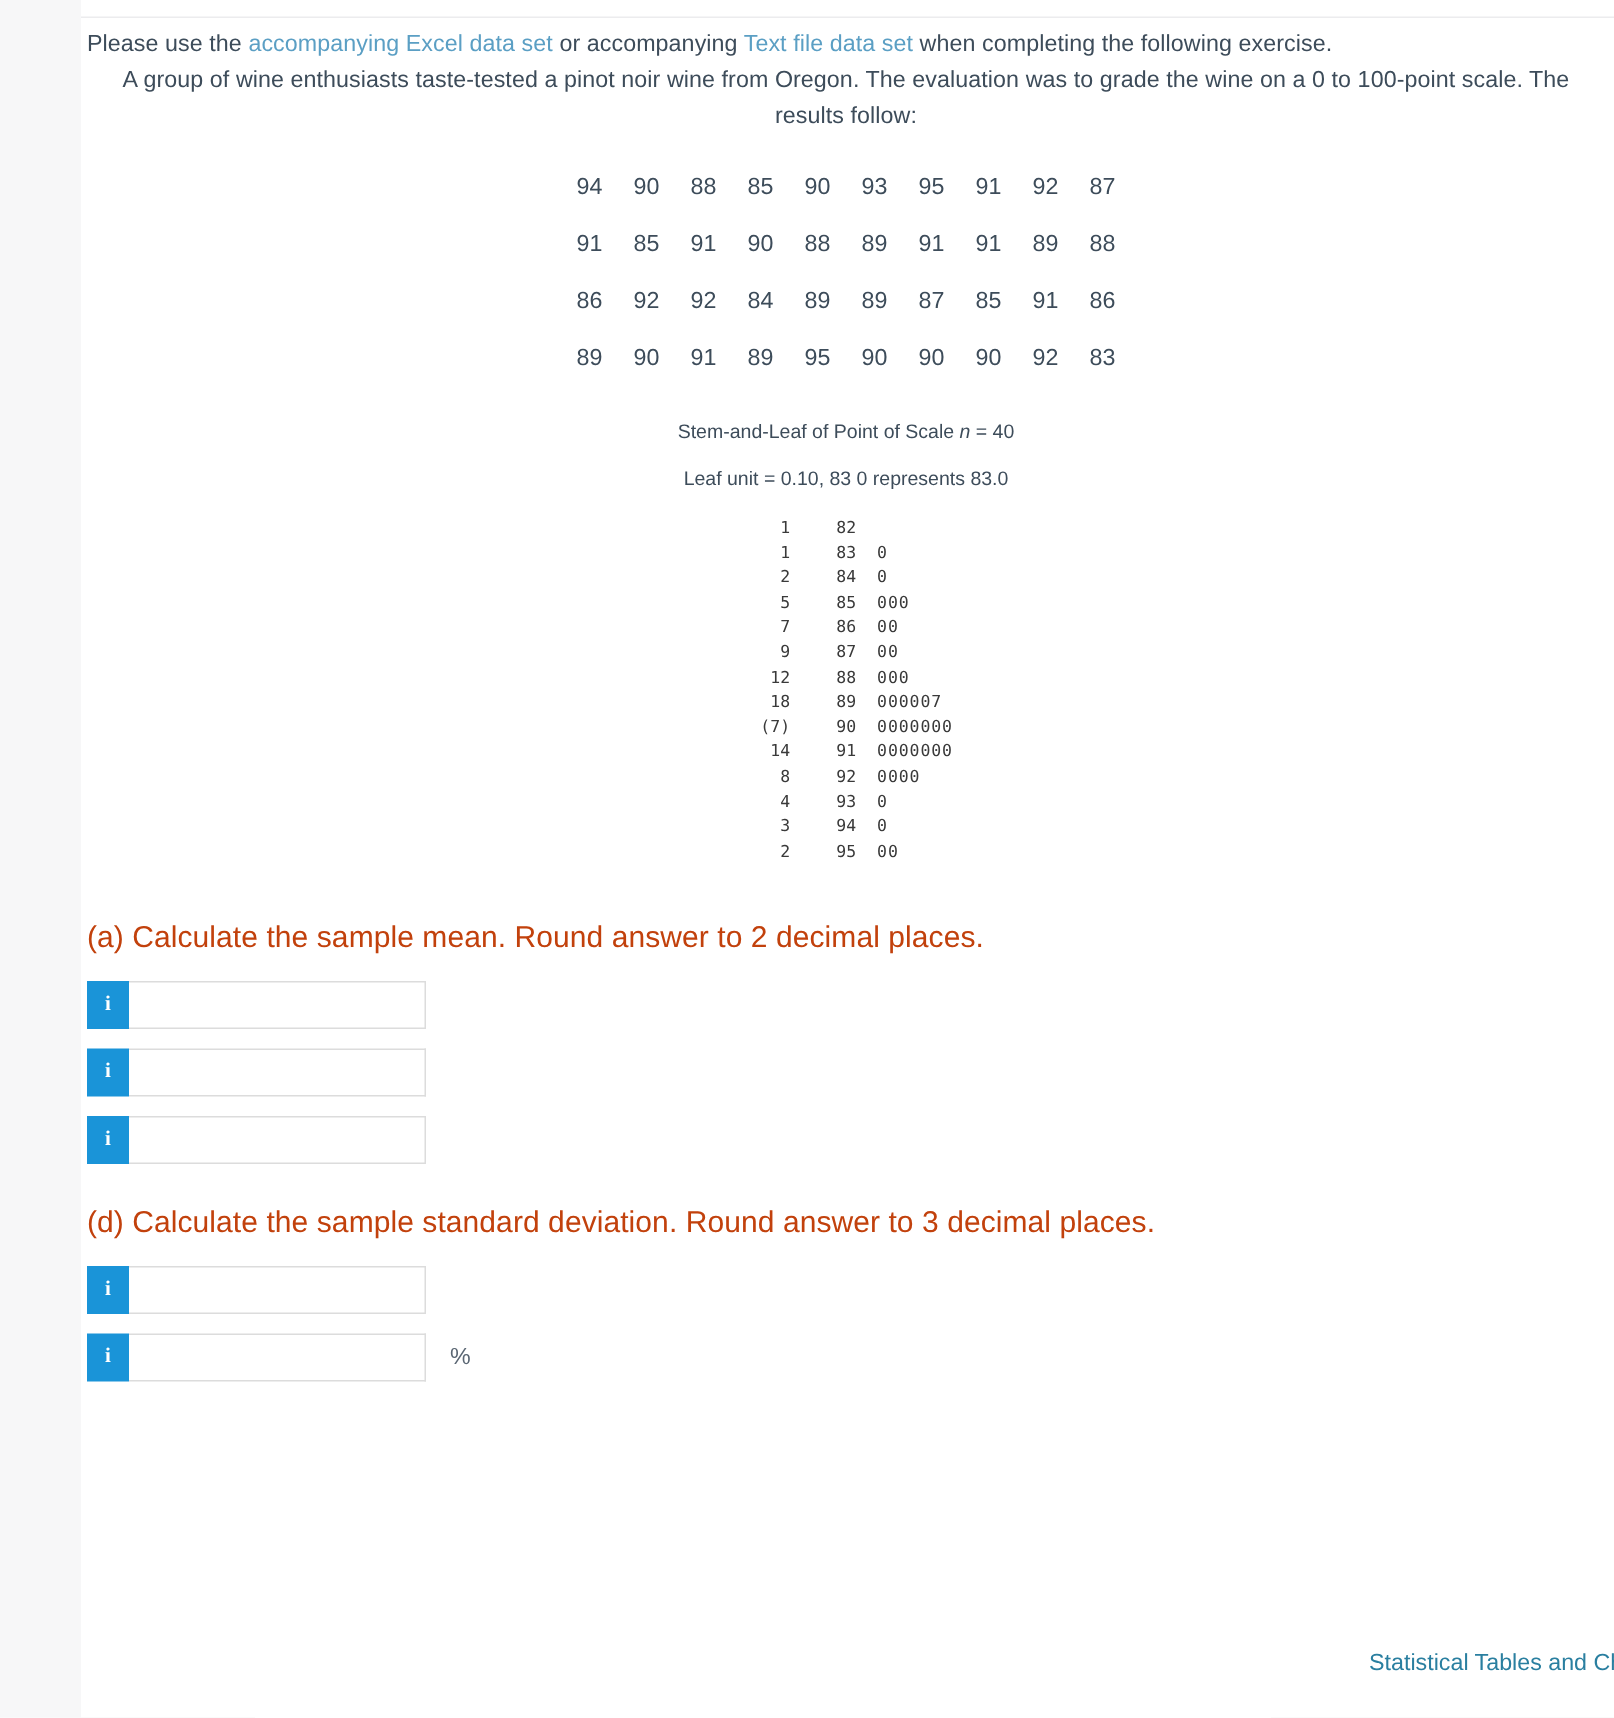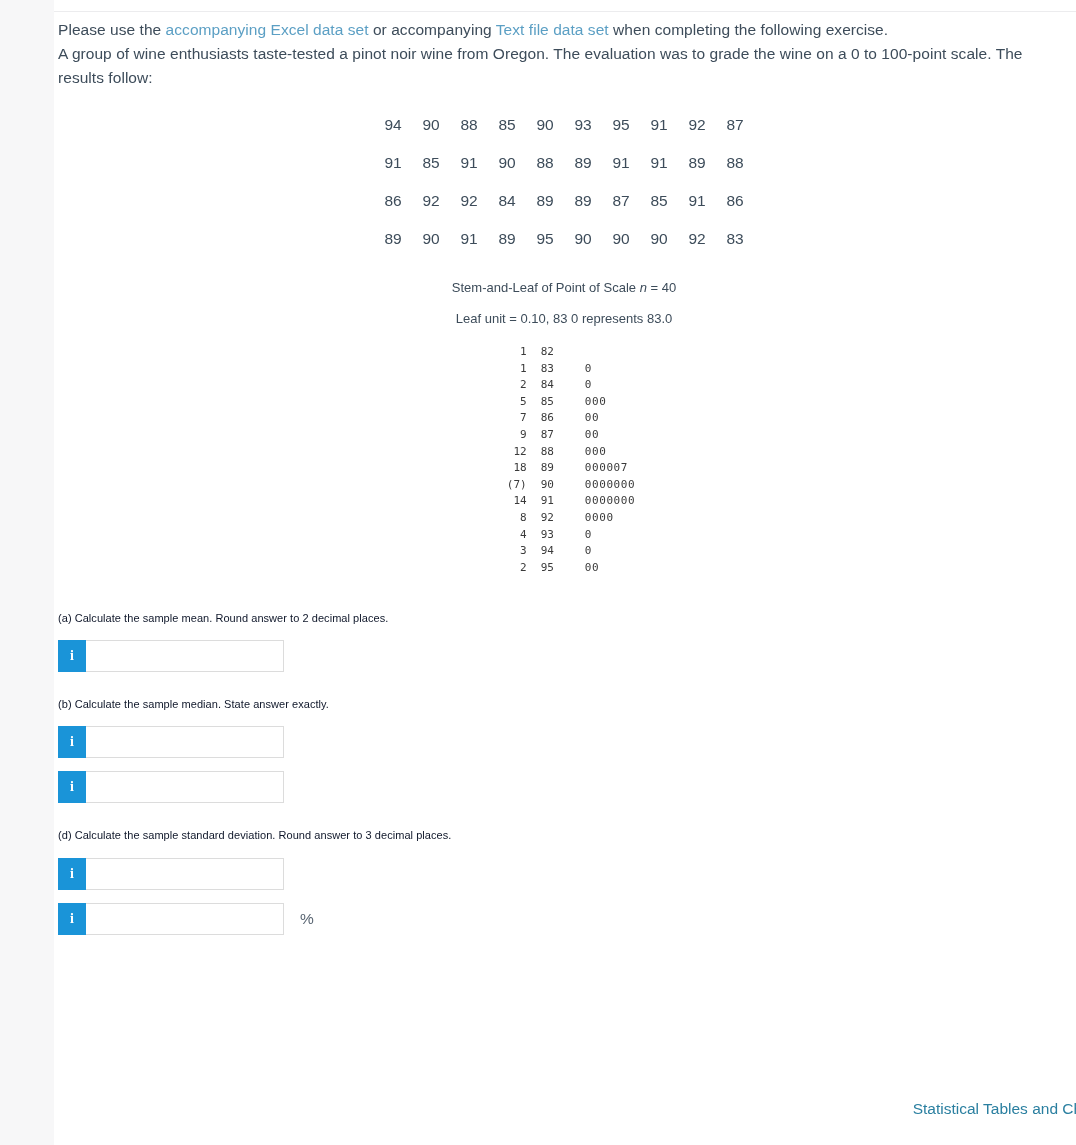--- a/index.html
+++ b/index.html
@@ -46,21 +46,21 @@
   }
 
   p.para {
     margin: 0 0 0 0;
     font-size: 15.5px;
     line-height: 1.55;
     color: #3d4c5a;
     letter-spacing: 0.05px;
   }
   .para-1 { margin-bottom: 16px; }
-  .para-2 { margin-bottom: 0; }
+  .para-2 { margin-bottom: 0; text-align: center; }
 
   a.link {
     color: #5b9fc4;
     text-decoration: none;
   }
 
   
   .data-grid {
     margin: 26px 0 0 0;
     display: flex;
@@ -106,34 +106,34 @@
   .sl-table td {
     padding: 0;
     white-space: pre;
   }
   .sl-count {
     text-align: right;
     width: 34px;
     padding-right: 14px !important;
   }
   .sl-stem {
-    text-align: left;
+    text-align: right;
     width: 30px;
     padding-right: 14px !important;
   }
   .sl-leaf {
     text-align: left;
     letter-spacing: 0.6px;
   }
 
   
   .question {
-    font-size: 11px;
+    font-size: 20px;
     line-height: 1.55;
-    color: #0f172a;
+    color: #c2410c;
     letter-spacing: 0.05px;
   }
   .q-a { margin-top: 34px; }
   .q-b, .q-c, .q-d, .q-e { margin-top: 24px; }
 
   .answer-row {
     display: flex;
     align-items: center;
     margin-top: 13px;
   }
@@ -335,21 +335,20 @@
     </div>
 
     <div class="question q-a">(a) Calculate the sample mean. Round answer to 2 decimal places.</div>
     <div class="answer-row">
       <div class="input-group">
         <button class="info-btn">i</button>
         <input class="answer-input" type="text" value="" style="">
       </div>
     </div>
 
-    <div class="question q-b">(b) Calculate the sample median. State answer exactly.</div>
     <div class="answer-row">
       <div class="input-group">
         <button class="info-btn">i</button>
         <input class="answer-input" type="text" value="" style="">
       </div>
     </div>
 
     <div class="answer-row">
       <div class="input-group">
         <button class="info-btn">i</button>

